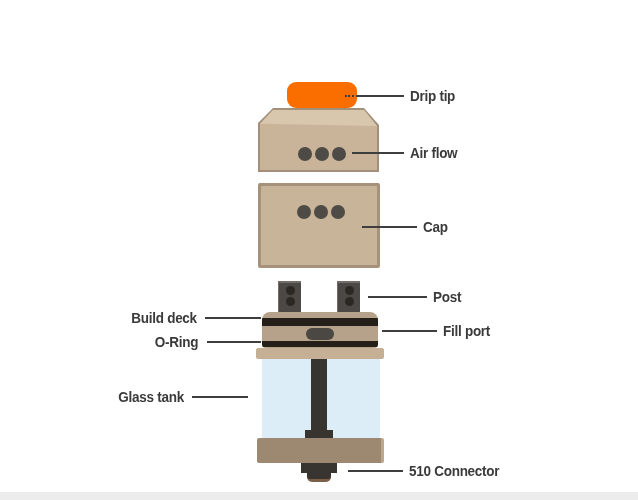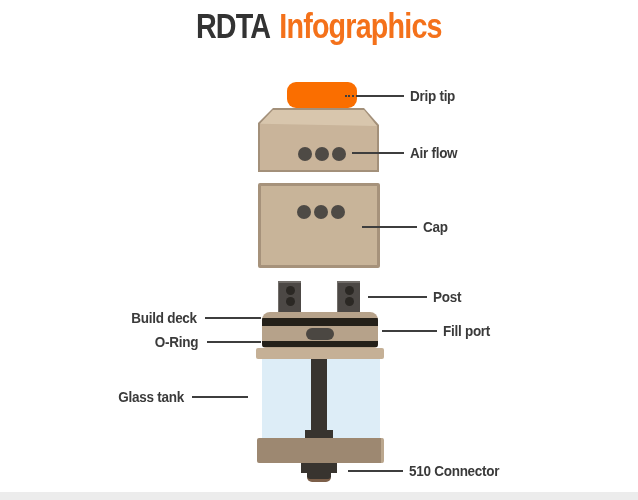--- a/index.html
+++ b/index.html
@@ -101,23 +101,20 @@
   .lbl-510 { left:409px; top:462px; }
 
   
   .footer-strip { position:absolute; left:0; bottom:0; width:100%; height:8px; background:#ececec; }
 </style>
 </head>
 <body>
 
 <div class="canvas">
 
-  <div class="title">
-    <span class="title-inner"><span class="title-black">RDTA</span><span class="title-orange">Infographics</span></span>
-  </div>
 
   <div class="abs drip-tip"></div>
 
   <div class="abs topcap">
     <div class="topcap-border"></div>
     <div class="topcap-fill"></div>
     <div class="topcap-face"></div>
   </div>
   <div class="abs dots airflow-dots">
     <div class="dot"></div>

